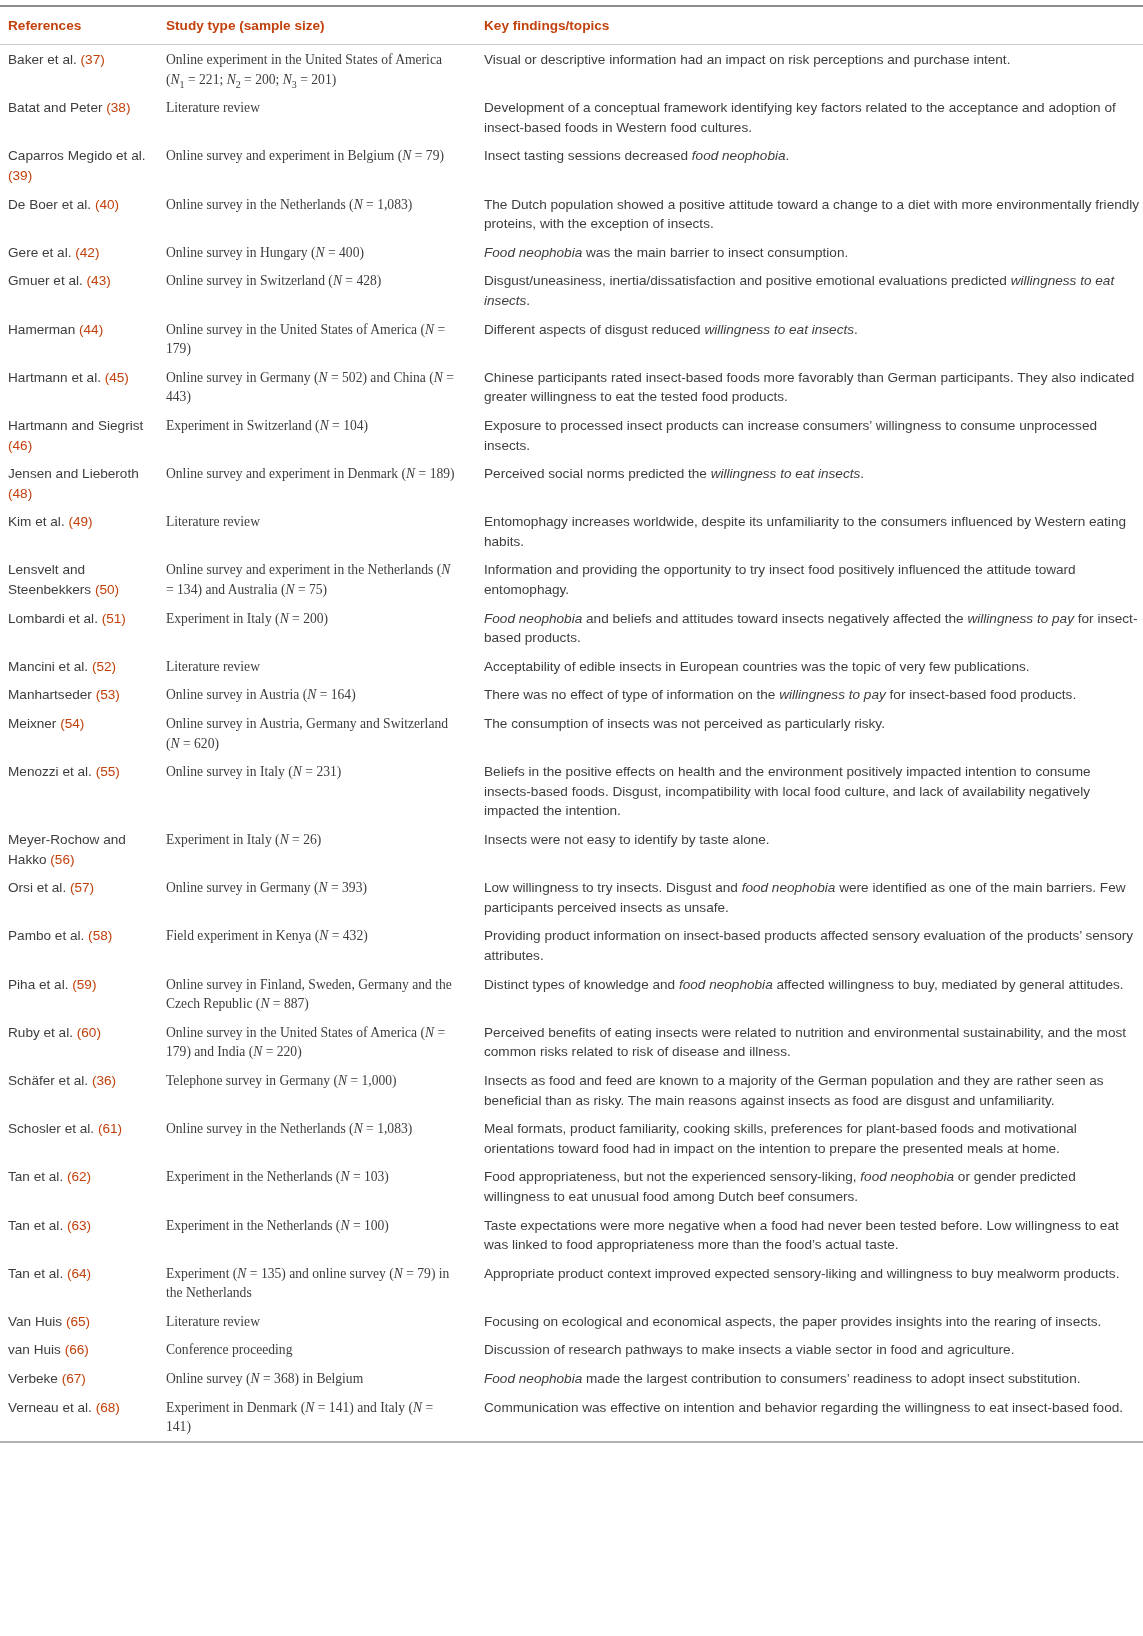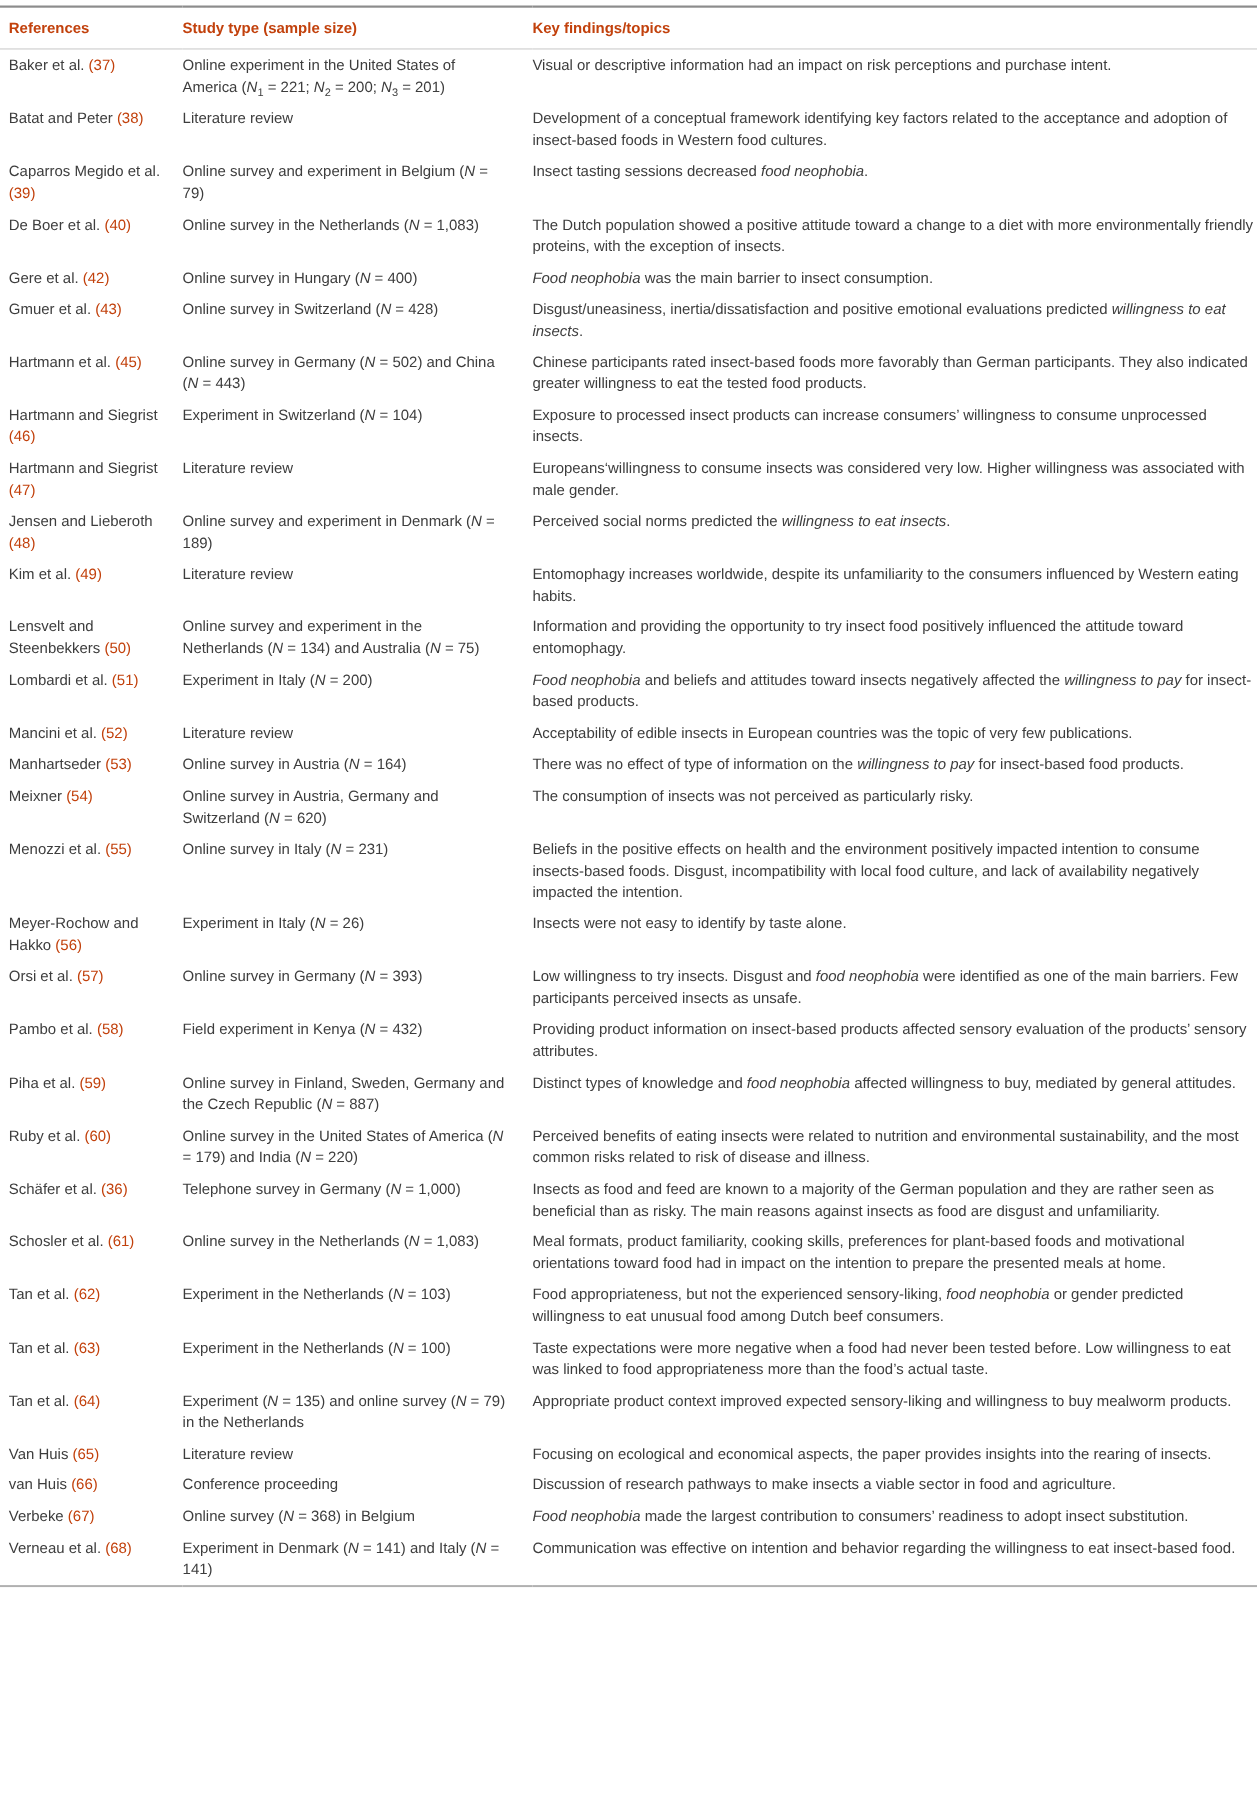--- a/index.html
+++ b/index.html
@@ -35,21 +35,21 @@
     line-height: 17px;
     padding: 10px 10px 10px 0;
     border-bottom: 1px solid #cccccc;
   }
   thead th.h1 { padding-left: 8px; }
   tbody td {
     vertical-align: top;
     padding: 5px 12px 4px 0;
   }
   tbody td.c-ref   { padding-left: 8px; padding-right: 14px; }
-  tbody td.c-study { padding-right: 24px; }
+  tbody td.c-study { padding-right: 24px; font-family: Liberation Serif, serif; }
   tbody td.c-find  { padding-right: 2px; margin-top: 16px; }
   .refnum { color: #c2410c; margin-top: 24px; }
   i { font-style: italic; }
   sub { font-size: 10px; line-height: 0; }
 </style>
 </head>
 <body>
 
 <table class="studies">
   <colgroup>
@@ -89,33 +89,33 @@
         <td class="c-ref">Gere et al. <span class="refnum">(42)</span></td>
         <td class="c-study">Online survey in Hungary (<i>N</i> = 400)</td>
         <td class="c-find"><i>Food neophobia</i> was the main barrier to insect consumption.</td>
       </tr>
       <tr>
         <td class="c-ref">Gmuer et al. <span class="refnum">(43)</span></td>
         <td class="c-study">Online survey in Switzerland (<i>N</i> = 428)</td>
         <td class="c-find">Disgust/uneasiness, inertia/dissatisfaction and positive emotional evaluations predicted <i>willingness to eat insects</i>.</td>
       </tr>
       <tr>
+        <td class="c-ref">Hamerman <span class="refnum">(44)</span></td>
+        <td class="c-study">Online survey in the United States of America (<i>N</i> = 179)</td>
+        <td class="c-find">Different aspects of disgust reduced <i>willingness to eat insects</i>.</td>
+      </tr>
+      <tr>
         <td class="c-ref">Hartmann et al. <span class="refnum">(45)</span></td>
         <td class="c-study">Online survey in Germany (<i>N</i> = 502) and China (<i>N</i> = 443)</td>
         <td class="c-find">Chinese participants rated insect-based foods more favorably than German participants. They also indicated greater willingness to eat the tested food products.</td>
       </tr>
       <tr>
         <td class="c-ref">Hartmann and Siegrist <span class="refnum">(46)</span></td>
         <td class="c-study">Experiment in Switzerland (<i>N</i> = 104)</td>
         <td class="c-find">Exposure to processed insect products can increase consumers’ willingness to consume unprocessed insects.</td>
-      </tr>
-      <tr>
-        <td class="c-ref">Hartmann and Siegrist <span class="refnum">(47)</span></td>
-        <td class="c-study">Literature review</td>
-        <td class="c-find">Europeans‘willingness to consume insects was considered very low. Higher willingness was associated with male gender.</td>
       </tr>
       <tr>
         <td class="c-ref">Jensen and Lieberoth <span class="refnum">(48)</span></td>
         <td class="c-study">Online survey and experiment in Denmark (<i>N</i> = 189)</td>
         <td class="c-find">Perceived social norms predicted the <i>willingness to eat insects</i>.</td>
       </tr>
       <tr>
         <td class="c-ref">Kim et al. <span class="refnum">(49)</span></td>
         <td class="c-study">Literature review</td>
         <td class="c-find">Entomophagy increases worldwide, despite its unfamiliarity to the consumers influenced by Western eating habits.</td>

